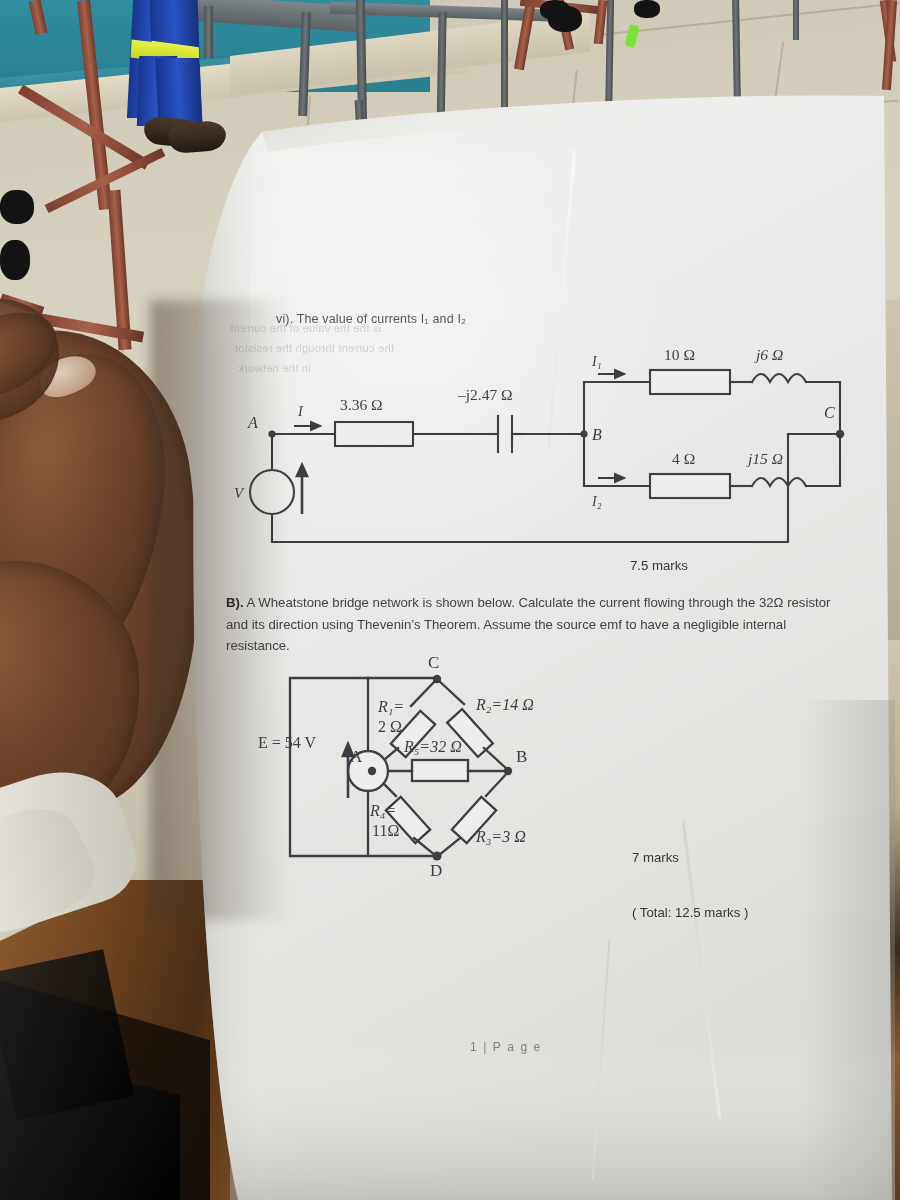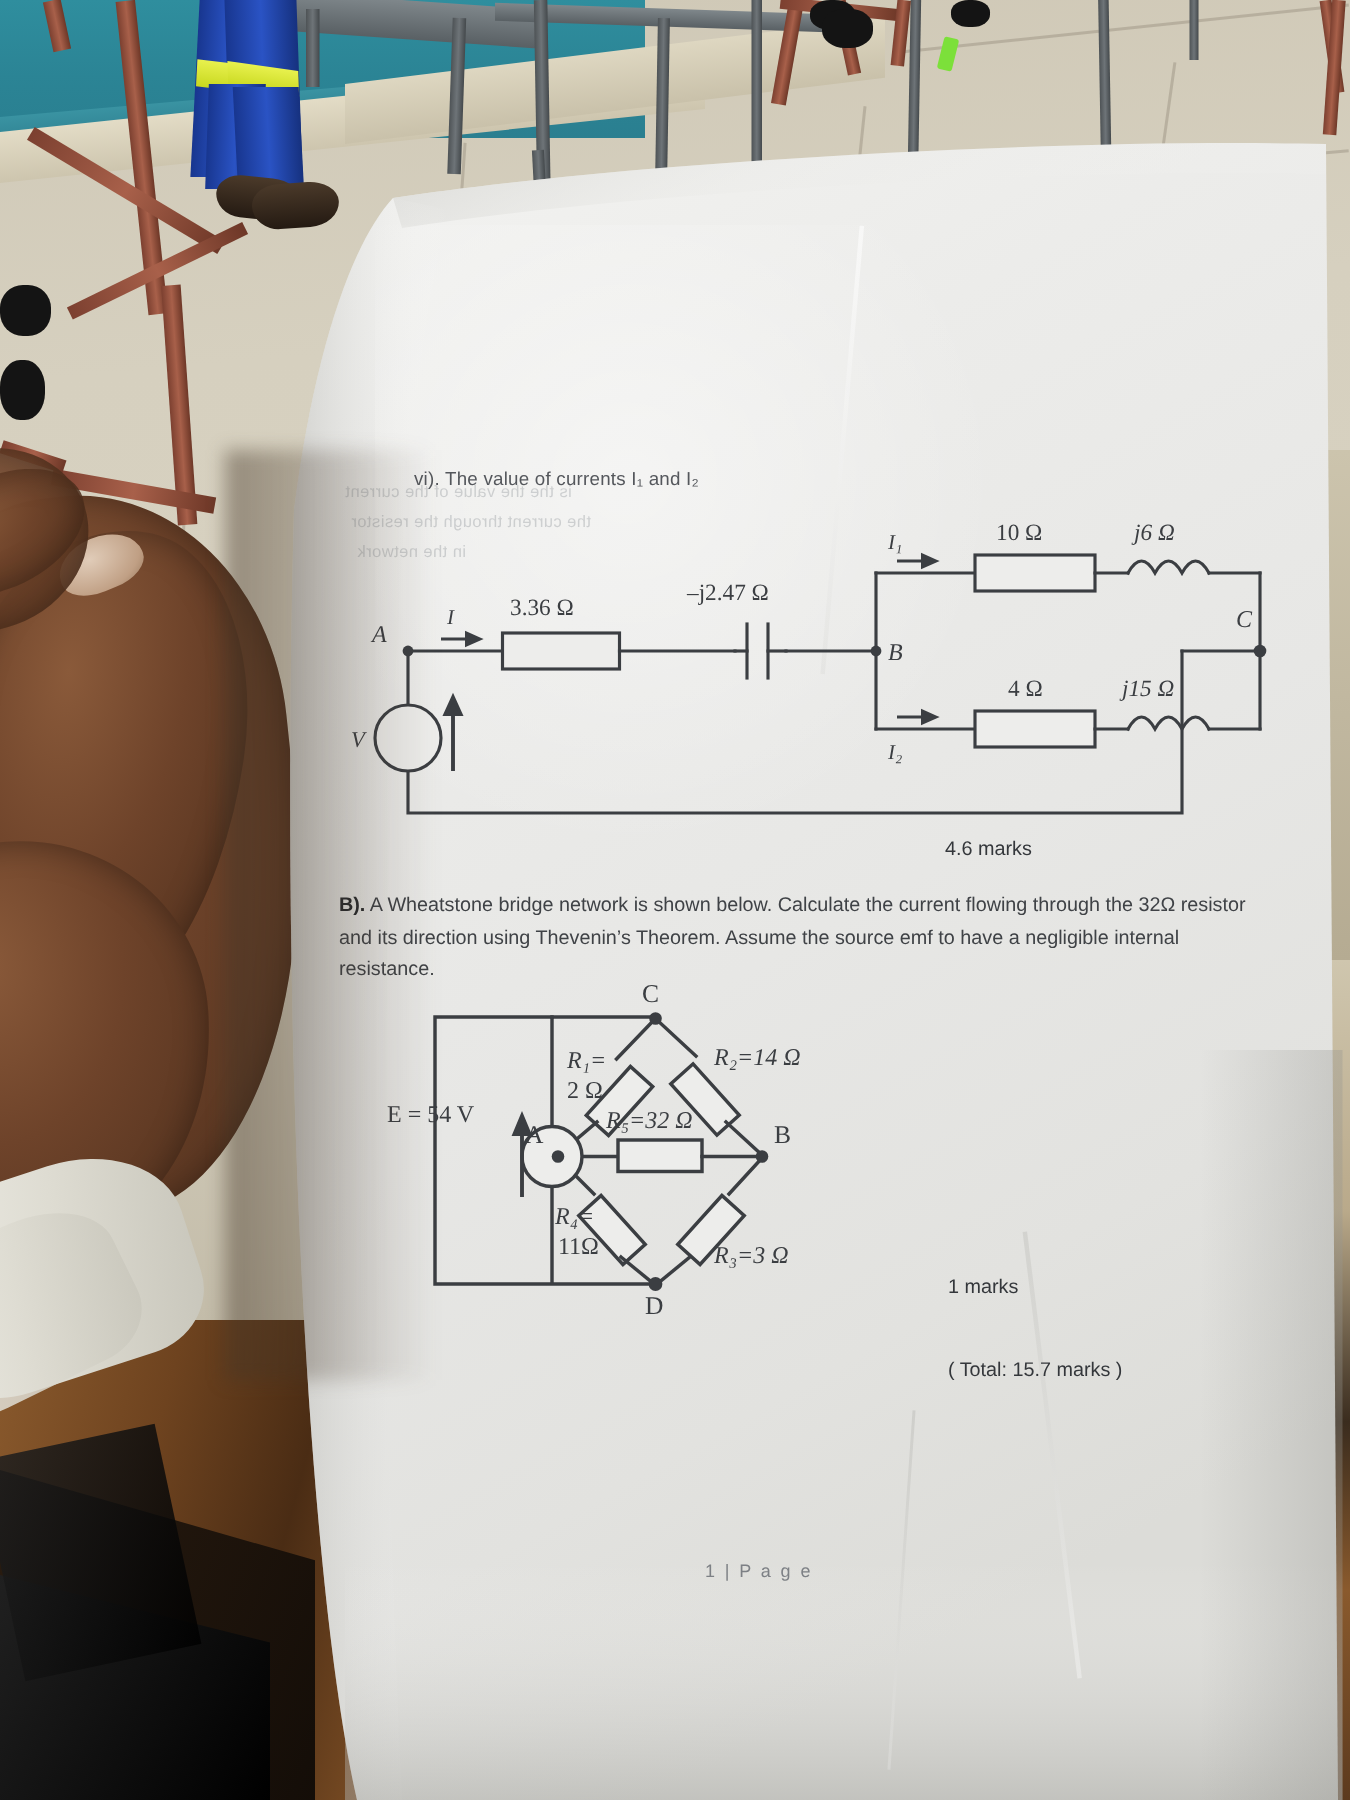--- a/index.html
+++ b/index.html
@@ -373,21 +373,21 @@
         <text x="352" y="154" font-size="14" font-style="italic">I₂</text>
 
         <text x="100" y="58" font-size="15.5">3.36 Ω</text>
         <text x="218" y="48" font-size="15.5">–j2.47 Ω</text>
         <text x="424" y="8" font-size="15.5">10 Ω</text>
         <text x="516" y="8" font-size="15.5" font-style="italic">j6 Ω</text>
         <text x="432" y="112" font-size="15.5">4 Ω</text>
         <text x="508" y="112" font-size="15.5" font-style="italic">j15 Ω</text>
       </svg>
 
-      <div class="marks" style="left:410px;top:258px;">4.6 marks</div>
+      <div class="marks" style="left:410px;top:258px;">7.5 marks</div>
 
       <div class="body-par" style="left:6px;top:292px;">
         <b>B).</b>
         <span>A Wheatstone bridge network is shown below. Calculate the current flowing through the 32Ω resistor and its direction using Thevenin’s Theorem. Assume the source emf to have a negligible internal resistance.</span>
       </div>
 
       <svg class="circuit" style="left:40px;top:370px;" width="360" height="210" viewBox="0 0 360 210">
 
         <g stroke="#3b3e42" stroke-width="2.3" fill="none" stroke-linecap="square">
 
@@ -442,23 +442,23 @@
         <text x="216" y="40" font-size="16" font-style="italic">R₂=14 Ω</text>
 
         <text x="144" y="82" font-size="16" font-style="italic">R₅=32 Ω</text>
 
         <text x="110" y="146" font-size="16" font-style="italic">R₄=</text>
         <text x="112" y="166" font-size="16">11Ω</text>
 
         <text x="216" y="172" font-size="16" font-style="italic">R₃=3 Ω</text>
       </svg>
 
-      <div class="marks" style="left:412px;top:550px;">1 marks</div>
-
-      <div class="marks" style="left:412px;top:605px;">( Total: 15.7 marks )</div>
+      <div class="marks" style="left:412px;top:550px;">7 marks</div>
+
+      <div class="marks" style="left:412px;top:605px;">( Total: 12.5 marks )</div>
 
       <div class="footer" style="left:250px;top:740px;">1 | P a g e</div>
     </div>
   </div>
 
   <div class="edge-shadow" style="position:absolute;left:150px;top:300px;width:140px;height:620px;
               background:linear-gradient(90deg,rgba(70,55,40,.45),rgba(70,55,40,0));
               filter:blur(6px);"></div>
 
 </div>

